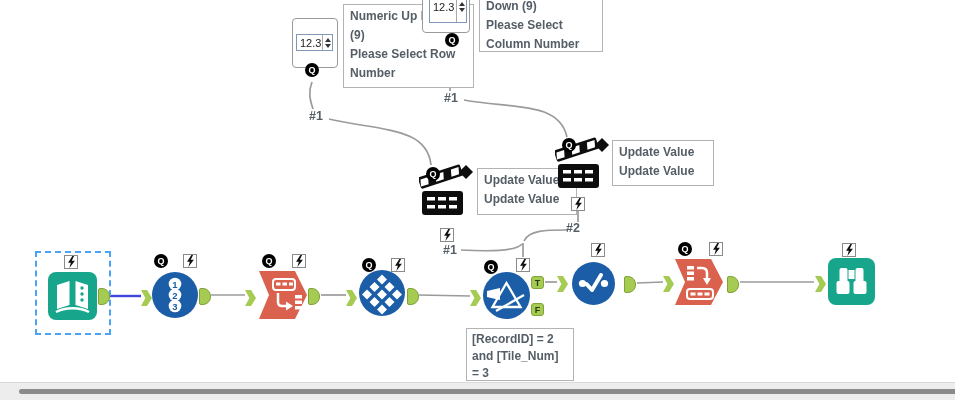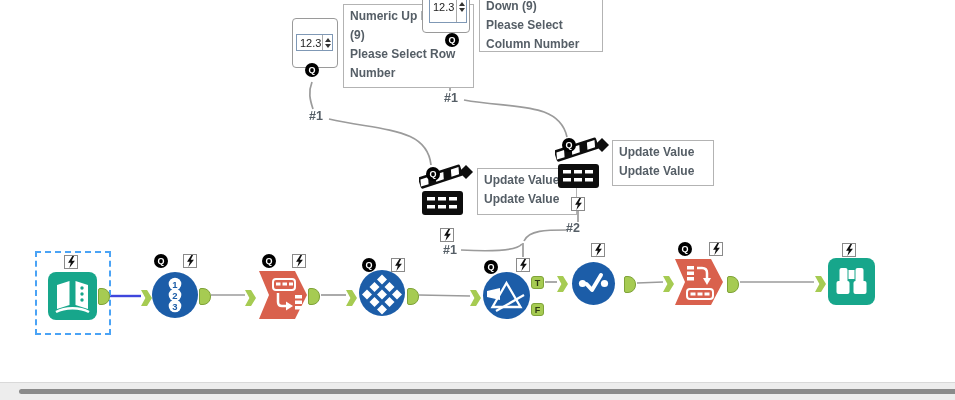--- a/index.html
+++ b/index.html
@@ -67,20 +67,23 @@
 (9)
 Please Select Row
 Number</div>
   <div class="box-label" style="left:479px;top:-6px;width:124px;height:58px;">Down (9)
 Please Select
 Column Number</div>
   <div class="box-label" style="left:477px;top:168px;width:100px;height:47px;">Update Value
 Update Value</div>
   <div class="box-label" style="left:612px;top:140px;width:102px;height:46px;">Update Value
 Update Value</div>
+  <div class="box-label filter-ann" style="line-height:17px;padding:2px 5px;">[RecordID] = 2
+and [Tile_Num]
+= 3</div>
 
   <div class="wire-label" style="left:309px;top:109px;">#1</div>
   <div class="wire-label" style="left:444px;top:91px;">#1</div>
   <div class="wire-label" style="left:443px;top:243px;">#1</div>
   <div class="wire-label" style="left:566px;top:221px;">#2</div>
 
   <div class="widget" style="left:292px;top:18px;width:46px;height:50px;">
     <div class="spinner" style="left:3px;top:15px;width:37px;height:17px;">
       <div class="spin-val">12.3</div>
       <div class="spin-btns">

